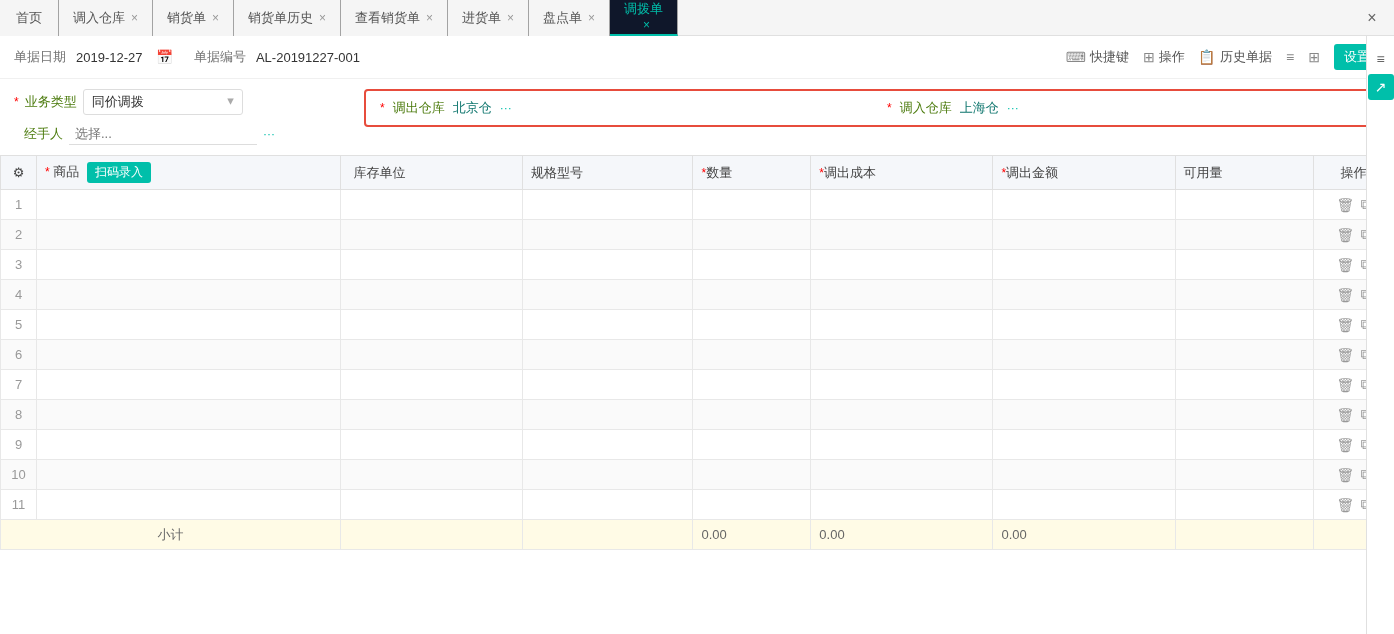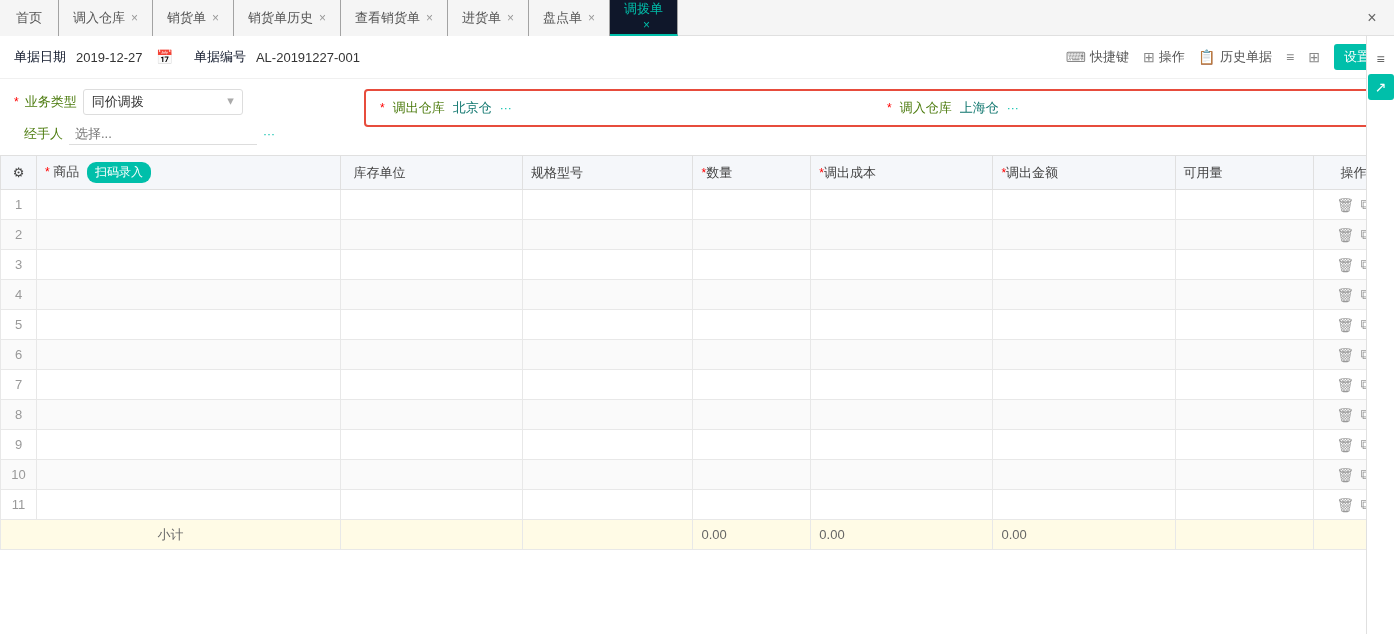--- a/index.html
+++ b/index.html
@@ -76,21 +76,21 @@
       gap: 10px;
     }
     .toolbar-right {
       margin-left: auto;
       display: flex;
       align-items: center;
       gap: 14px;
       color: #555;
     }
     .toolbar-label {
-      color: #0f172a;
+      color: #737373;
       font-size: 13px;
     }
     .toolbar-value {
       color: #333;
       font-size: 13px;
     }
     .date-icon {
       color: #00bfaa;
       cursor: pointer;
       font-size: 14px;
@@ -245,21 +245,21 @@
     .subtotal-row td.subtotal-label {
       text-align: center;
     }
 
     
     .scan-btn {
       background: #00bfaa;
       color: #fff;
       border: none;
       padding: 2px 8px;
-      border-radius: 9px;
+      border-radius: 3px;
       cursor: pointer;
       font-size: 12px;
       margin-left: 4px;
     }
     .gear-th {
       width: 36px;
       text-align: center;
     }
     .op-th {
       text-align: center;

